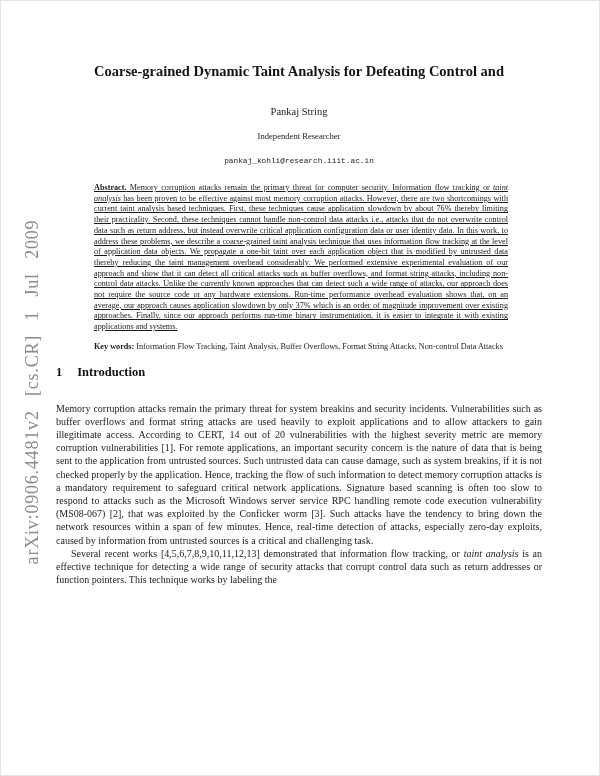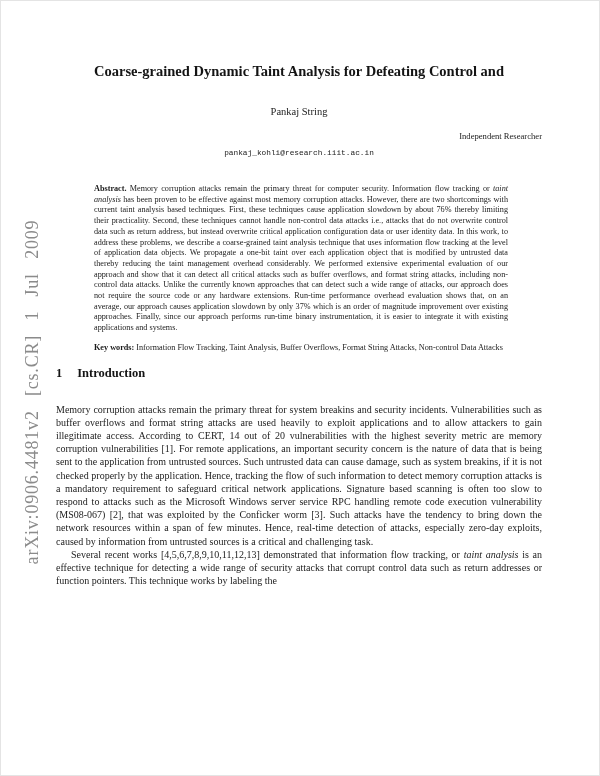--- a/index.html
+++ b/index.html
@@ -23,31 +23,31 @@
     font-size:18px; color:#8b8b8b;
     letter-spacing:0.8px; word-spacing:9px;
   }
   .content { position:absolute; left:56px; right:58px; top:0; }
   .title {
     margin-top:62px; text-align:center;
     font-size:14.5px; font-weight:bold; line-height:18.5px;
     color:#141414;
   }
   .author { margin-top:25px; text-align:center; font-size:10.5px; }
-  .affil  { margin-top:14px; text-align:right; font-size:8.6px; line-height:11.5px; }
+  .affil  { margin-top:14px; text-align:center; font-size:8.6px; line-height:11.5px; }
   .email  {
-    margin-top:7px; text-align:center; font-size:7.8px;
+    margin-top:15px; text-align:center; font-size:7.8px;
     font-family:"Liberation Mono","DejaVu Sans Mono",monospace;
   }
   .abstract, .keywords {
     margin-left:38px; margin-right:34px;
     font-size:8.2px; line-height:10.7px;
     text-align:justify;
   }
-  .abstract { margin-top:27px; }
+  .abstract { margin-top:18px;text-decoration:underline; }
   .keywords { margin-top:9px; }
   .section-heading { margin-top:12px; font-size:12.5px; font-weight:bold; color:#141414; }
   .section-heading .sec-num { margin-right:15px; }
   .body-text { margin-top:22px; font-size:10px; line-height:13.2px; text-align:justify; }
   .body-text p { margin:0; }
   .body-text p.indent { text-indent:15px; }
   i { font-style:italic; }
   b { font-weight:bold; }
 </style>
 </head>

